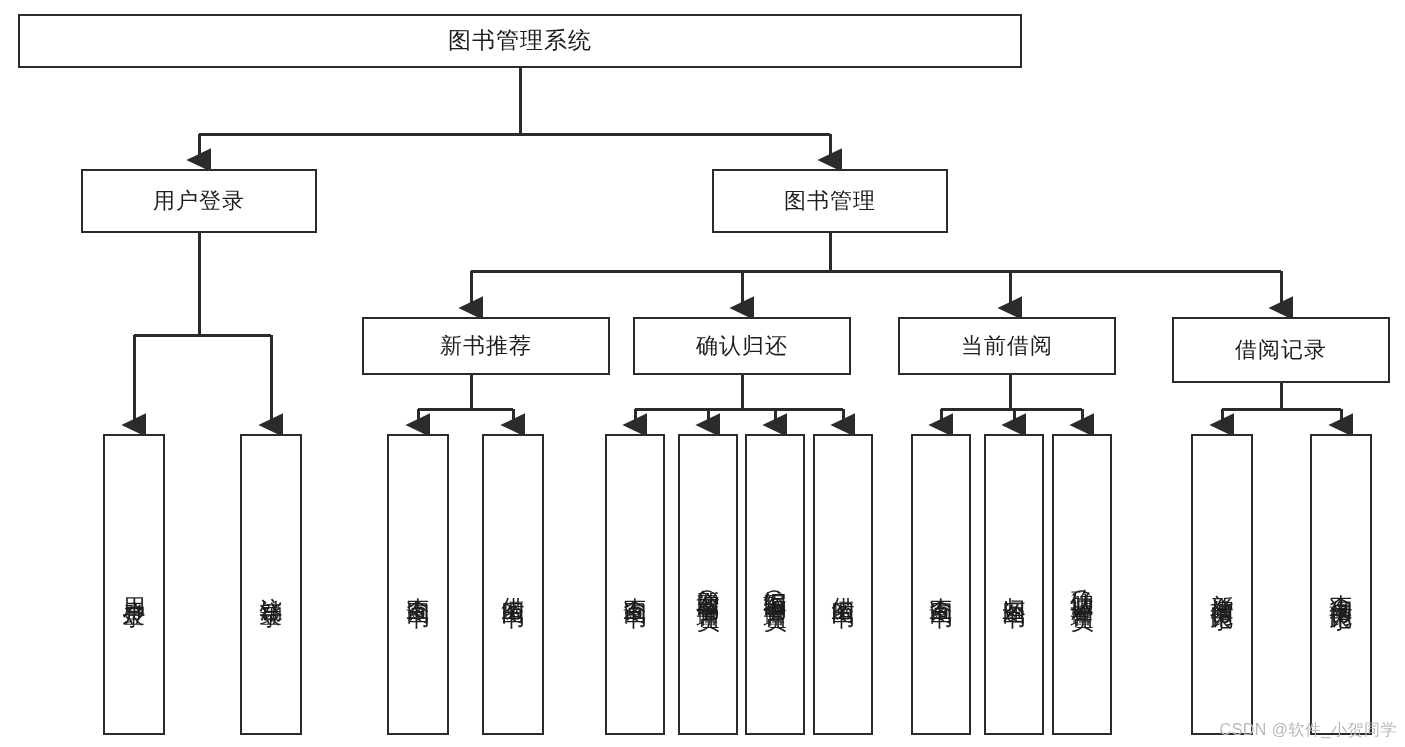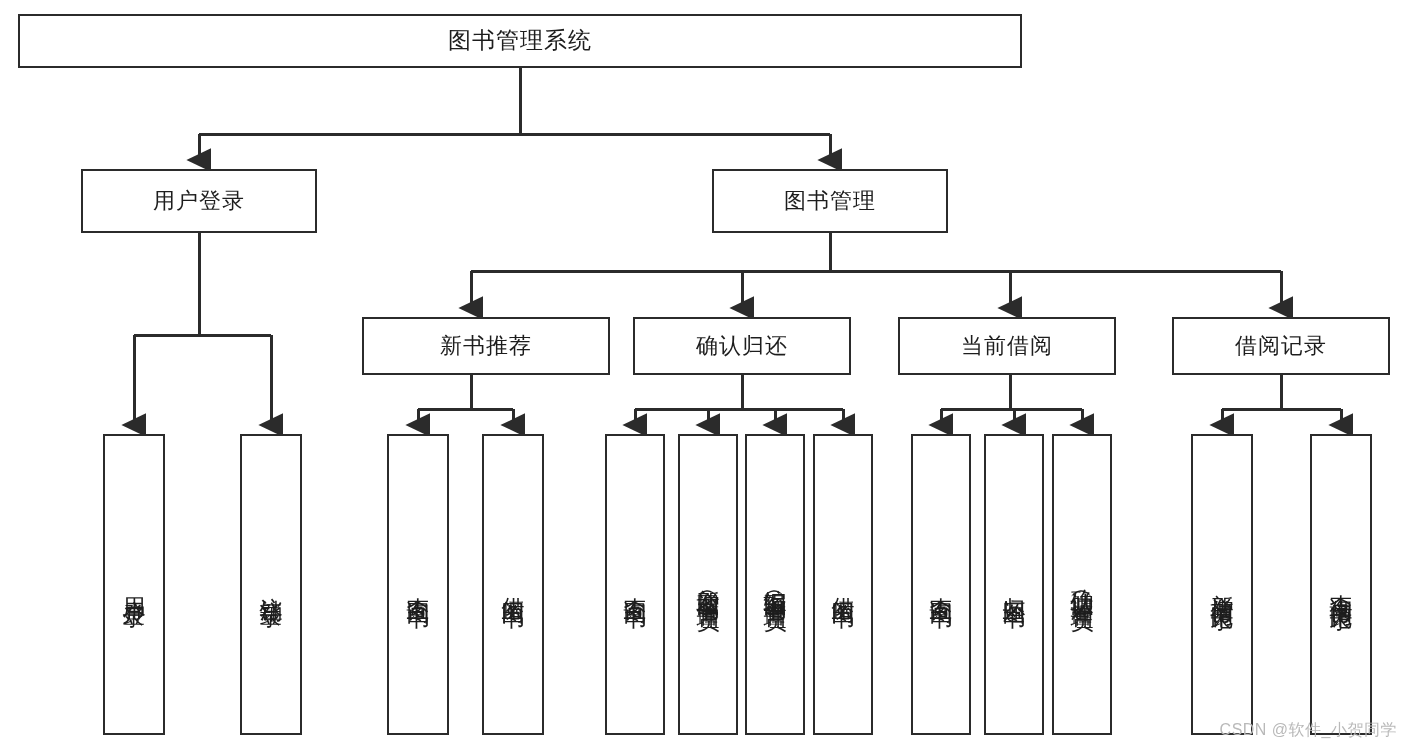--- a/index.html
+++ b/index.html
@@ -138,21 +138,21 @@
 
   <div class="node horizontal" style="left: 362px; top: 317px; width: 248px; height: 58px;">
     <span class="node-label">新书推荐</span>
   </div>
   <div class="node horizontal" style="left: 633px; top: 317px; width: 218px; height: 58px;">
     <span class="node-label">确认归还</span>
   </div>
   <div class="node horizontal" style="left: 850px; top: 317px; width: 218px; height: 58px; margin-left: 48px;">
     <span class="node-label">当前借阅</span>
   </div>
-  <div class="node horizontal" style="left: 1172px; top: 317px; width: 218px; height: 58px;">
+  <div class="node horizontal" style="left: 1172px; top: 317px; width: 218px; height: 66px;">
     <span class="node-label">借阅记录</span>
   </div>
 
   <div class="node vertical" style="left: 103px; top: 434px; width: 62px; height: 301px;">
     <span class="node-label">用户登录</span>
   </div>
   <div class="node vertical" style="left: 240px; top: 434px; width: 62px; height: 301px;">
     <span class="node-label">注销登录</span>
   </div>
   <div class="node vertical" style="left: 387px; top: 434px; width: 62px; height: 301px;">

